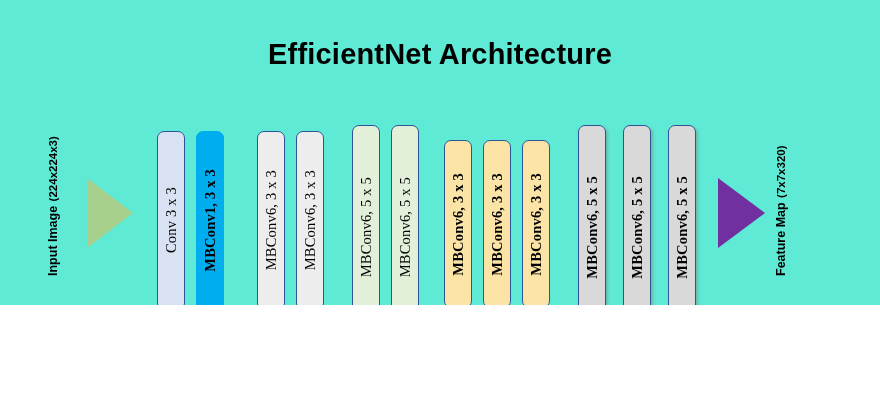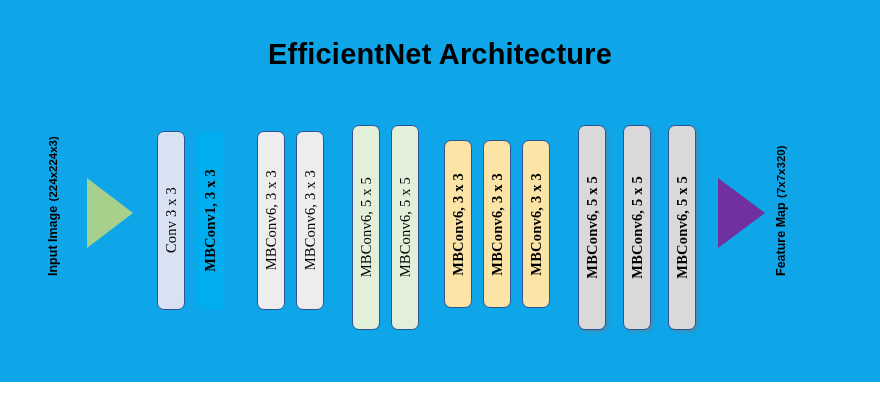--- a/index.html
+++ b/index.html
@@ -3,22 +3,22 @@
 <meta charset="utf-8">
 <style>
   html, body {
     margin: 0;
     padding: 0;
     background: #ffffff;
   }
   #canvas {
     position: relative;
     width: 880px;
-    height: 382px;
-    background: #0ea5e9;
+    height: 305px;
+    background: #5eead4;
     overflow: hidden;
     font-family: "Liberation Sans", sans-serif;
   }
 
   
   #title {
     position: absolute;
     left: 0;
     top: 38px;
     width: 880px;

